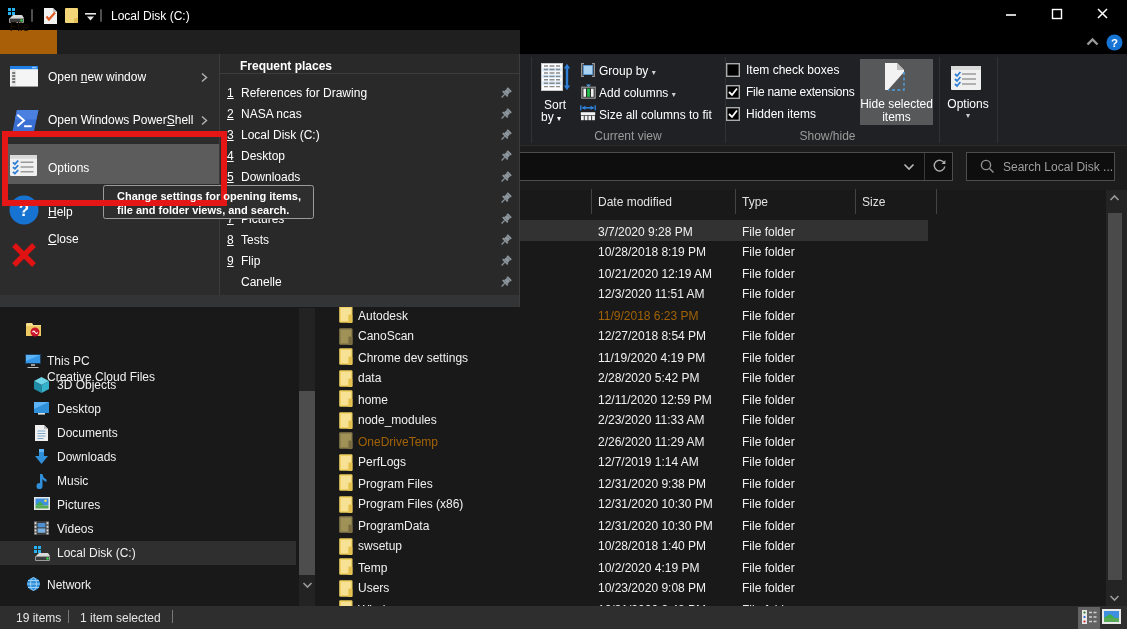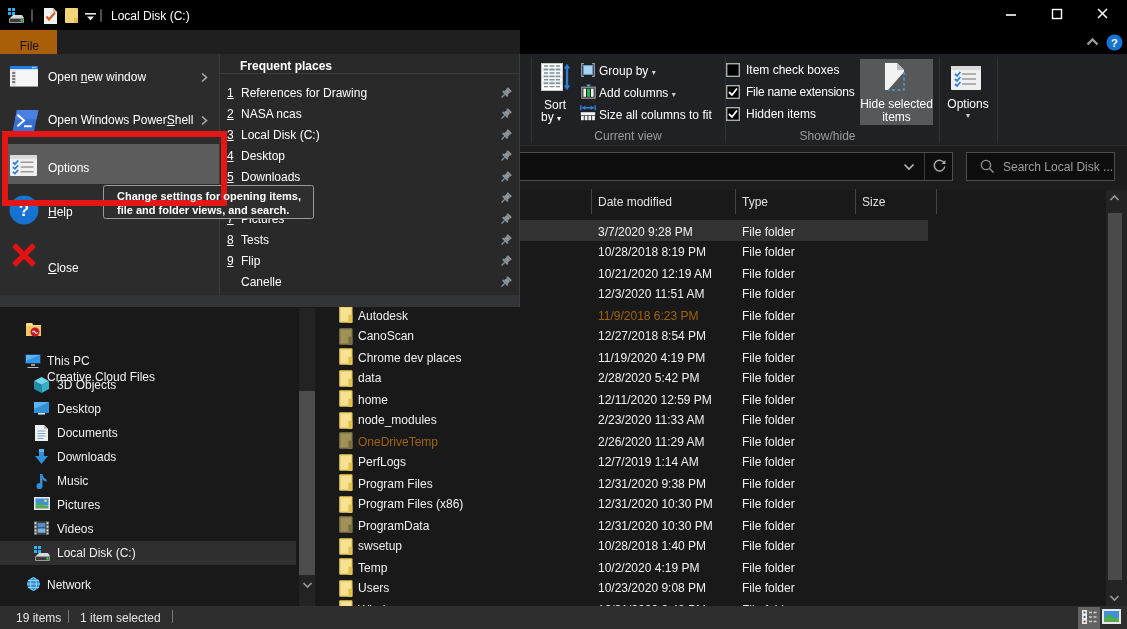--- a/index.html
+++ b/index.html
@@ -196,21 +196,21 @@
     <path d="M9.4 16.8 L9.4 9.6 Q9.5 8.7 10.3 8.7 L12.2 8.7 Q13 8.7 13 9.6 L13 16.8 Z" fill="#776b3f" stroke="#8a7d4c" stroke-width="0.6"></path>
   </svg>
 <div class="tx" style="left:358px;top:330px;color:#f0f0f0;">CanoScan</div>
 <div class="tx" style="left:598px;top:330px;color:#f0f0f0;">12/27/2018 8:54 PM</div>
 <div class="tx" style="left:742px;top:330px;color:#f0f0f0;">File folder</div>
 <svg class="ab" style="left:338.5px;top:348px;" width="14" height="17" viewBox="0 0 14 17">
     <rect x="0.2" y="0.2" width="13.3" height="16.6" rx="1.2" fill="#eecf5e"></rect>
     <rect x="1.8" y="1.9" width="10.2" height="13.2" fill="#f6e195"></rect>
     <path d="M9.4 16.8 L9.4 9.6 Q9.5 8.7 10.3 8.7 L12.2 8.7 Q13 8.7 13 9.6 L13 16.8 Z" fill="#e3bf4e" stroke="#eecf5e" stroke-width="0.6"></path>
   </svg>
-<div class="tx" style="left:358px;top:352px;color:#f0f0f0;">Chrome dev places</div>
+<div class="tx" style="left:358px;top:352px;color:#f0f0f0;">Chrome dev settings</div>
 <div class="tx" style="left:598px;top:352px;color:#f0f0f0;">11/19/2020 4:19 PM</div>
 <div class="tx" style="left:742px;top:352px;color:#f0f0f0;">File folder</div>
 <svg class="ab" style="left:338.5px;top:370px;" width="14" height="17" viewBox="0 0 14 17">
     <rect x="0.2" y="0.2" width="13.3" height="16.6" rx="1.2" fill="#eecf5e"></rect>
     <rect x="1.8" y="1.9" width="10.2" height="13.2" fill="#f6e195"></rect>
     <path d="M9.4 16.8 L9.4 9.6 Q9.5 8.7 10.3 8.7 L12.2 8.7 Q13 8.7 13 9.6 L13 16.8 Z" fill="#e3bf4e" stroke="#eecf5e" stroke-width="0.6"></path>
   </svg>
 <div class="tx" style="left:358px;top:372px;color:#f0f0f0;">data</div>
 <div class="tx" style="left:598px;top:372px;color:#f0f0f0;">2/28/2020 5:42 PM</div>
 <div class="tx" style="left:742px;top:372px;color:#f0f0f0;">File folder</div>
@@ -464,21 +464,21 @@
   </svg>
 <div class="tx" style="left:48px;top:162px;z-index:53;">Options</div>
 <svg class="ab" style="left:9px;top:195px;z-index:52;" width="30" height="30" viewBox="0 0 30 30">
     <circle cx="15" cy="15" r="14.5" fill="#1673d2"></circle>
     <text x="15" y="21" font-size="17" font-weight="bold" fill="#fff" text-anchor="middle" font-family="Liberation Sans">?</text>
   </svg>
 <div class="tx" style="left:48px;top:206px;z-index:52;"><span style="text-decoration:underline;">H</span>elp</div>
 <svg class="ab" style="left:11px;top:242px;z-index:52;" width="26" height="26" viewBox="0 0 26 26">
     <path d="M3 3 L23 23 M23 3 L3 23" stroke="#e01212" stroke-width="5.4"></path>
   </svg>
-<div class="tx" style="left:48px;top:262px;z-index:52;"><span style="text-decoration:underline;">C</span>lose</div>
+<div class="tx" style="left:48px;top:233px;z-index:52;"><span style="text-decoration:underline;">C</span>lose</div>
 <div class="tx" style="left:228px;top:60px;font-weight:bold;z-index:52;padding-left:12px;">Frequent places</div>
 <div class="ab" style="left:220px;top:73px;width:300px;height:1px;background:#3d3d3d;z-index:52;"></div>
 <div class="tx" style="left:227px;top:87px;text-decoration:underline;z-index:52;">1</div>
 <div class="tx" style="left:241px;top:87px;z-index:52;">References for Drawing</div>
 <svg class="ab" style="left:499px;top:87px;z-index:52;" width="13" height="13" viewBox="0 0 13 13">
     <g transform="rotate(45 6.5 6.5)" fill="#8e979e">
       <rect x="3.7" y="0.4" width="5.6" height="2"></rect>
       <path d="M4.3 2.4 L8.7 2.4 L9.2 6 L3.8 6 Z"></path>
       <rect x="2.9" y="6" width="7.2" height="1.7"></rect>
       <rect x="5.9" y="7.7" width="1.3" height="4.4"></rect>
@@ -572,13 +572,13 @@
       <rect x="2.9" y="6" width="7.2" height="1.7"></rect>
       <rect x="5.9" y="7.7" width="1.3" height="4.4"></rect>
     </g>
   </svg>
 <div class="ab" style="left:103px;top:185px;width:211px;height:34px;background:#2e2e2e;border:1px solid #9b9b9b;border-radius:2.5px;box-sizing:border-box;z-index:60;"></div>
 <div class="ab" style="left:2px;top:130.5px;width:225px;height:75px;border:6px solid #e41616;box-sizing:border-box;z-index:70;"></div>
 <div class="tx" style="left:117px;top:190.5px;font-weight:bold;font-size:11px;z-index:80;">Change settings for opening items,</div>
 <div class="tx" style="left:117px;top:204.5px;font-weight:bold;font-size:11px;z-index:80;">file and folder views, and search.</div>
 
 <div class="ab" style="left:0;top:30px;width:57px;height:24px;background:#a85f07;z-index:55;"></div>
-<div class="tx" style="left:0px;top:40px;width:39px;text-align:right;color:#1a1000;z-index:56;">File</div>
+<div class="tx" style="left:0px;top:21px;width:39px;text-align:center;color:#1a1000;z-index:56;">File</div>
 
 </body></html>

